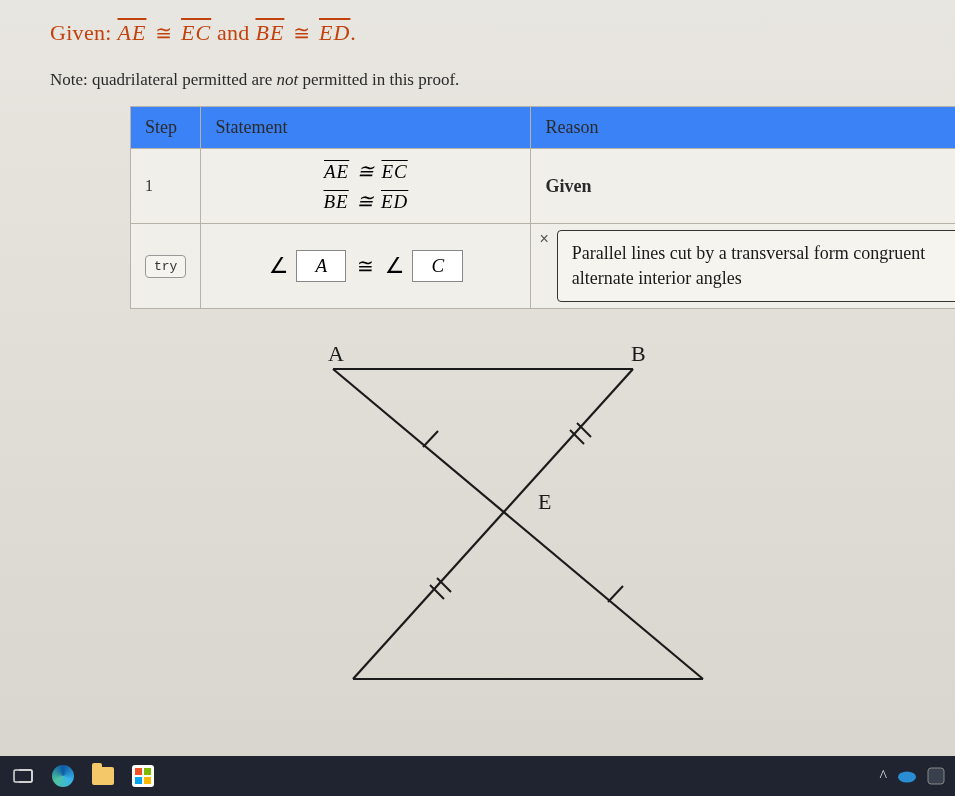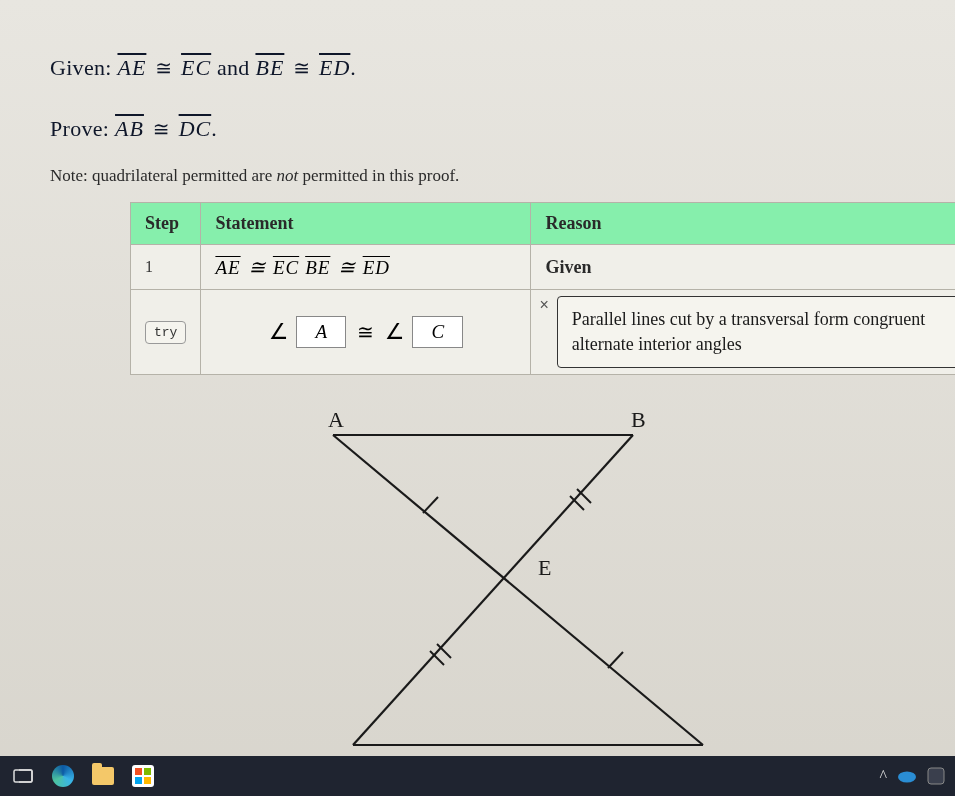--- a/index.html
+++ b/index.html
@@ -9,24 +9,23 @@
       width: 955px;
       height: 796px;
       overflow: hidden;
       position: relative;
     }
     .content {
       padding: 20px 40px 0 50px;
     }
     .given-line, .prove-line {
       font-size: 22px;
-      color: #0f172a;
+      color: #c2410c;
       margin-bottom: 24px;
       letter-spacing: 0.3px;
-      margin-top: 35px;
     }
     .note-line {
       font-size: 17px;
       color: #2a2a2a;
       margin-bottom: 16px;
     }
     .italic { font-style: italic; text-align: right; }
     .overline {
       text-decoration: overline;
       font-style: italic;
@@ -40,33 +39,33 @@
       background: #f0efe9;
       width: 840px;
     }
     .proof-table th, .proof-table td {
       border: 1px solid #b5b2a8;
       padding: 10px 14px;
       vertical-align: middle;
       text-align: left;
     }
     .proof-table th {
-      font-weight: bold;
+      font-weight: normal;
       font-size: 18px;
       color: #2a2a2a;
-      background: #86efac;
+      background: #3b82f6;
     }
     .step-col { width: 70px; text-align: center; }
     .stmt-col { width: 330px; text-align: center; }
     .reason-col { }
     .step-num { text-align: center; font-size: 16px; color: #333; }
 
     .math-stack {
       display: flex;
-      flex-direction: row;
+      flex-direction: column;
       align-items: center;
       gap: 6px;
       font-size: 19px;
       font-style: italic;
     }
     .math-line .overline { text-decoration: overline; }
 
     .try-btn {
       display: inline-block;
       border: 1px solid #999;
@@ -170,23 +169,20 @@
     .edge-ic { width:22px; height:22px; border-radius:50%; background: conic-gradient(#0c59a4, #39b4e8, #4cc2a0, #0c59a4); }
   </style>
 </head>
 <body>
 
 <div class="content">
   <div class="given-line">
     <span>Given: </span><span class="overline">AE</span> <span class="cong">≅</span> <span class="overline">EC</span><span> and </span><span class="overline">BE</span> <span class="cong">≅</span> <span class="overline">ED</span><span>.</span>
   </div>
 
-  <div class="prove-line">
-    <span>Prove: </span><span class="overline">AB</span> <span class="cong">≅</span> <span class="overline">DC</span><span>.</span>
-  </div>
 
   <div class="note-line">
     <span>Note: quadrilateral permitted are </span><span class="italic">not</span><span> permitted in this proof.</span>
   </div>
 
   <table class="proof-table">
     <thead>
       <tr>
         <th class="step-col">Step</th>
         <th class="stmt-col">Statement</th>

